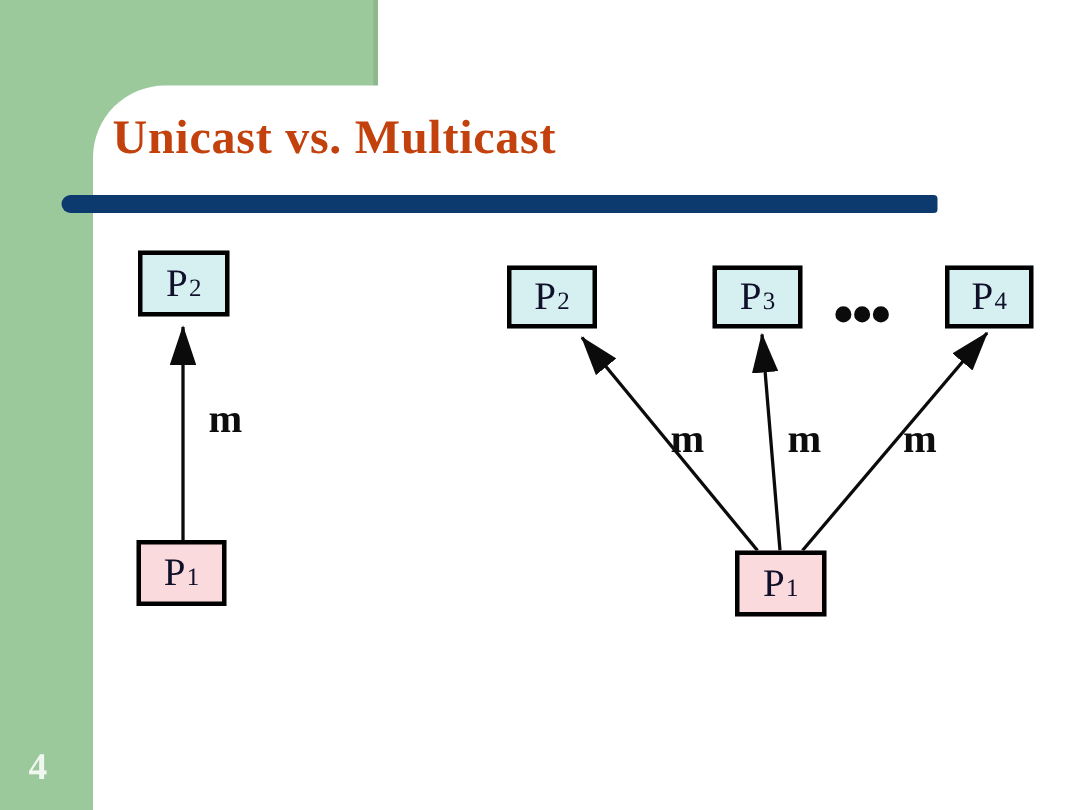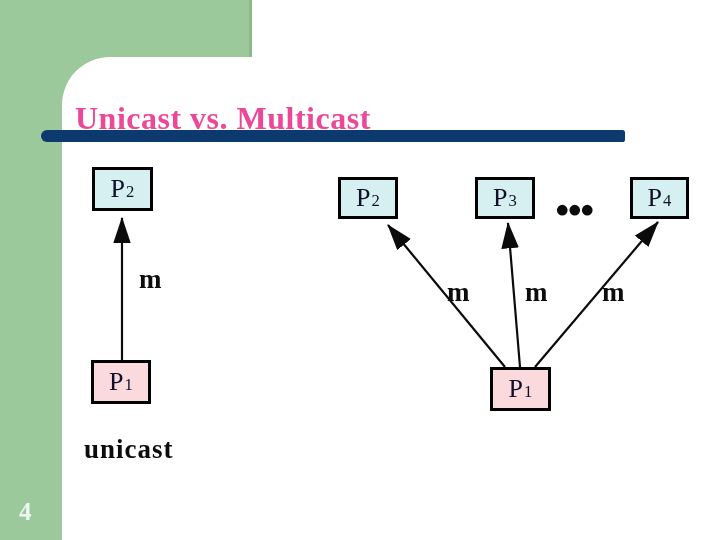--- a/index.html
+++ b/index.html
@@ -17,21 +17,21 @@
     position:absolute; left:0; top:0; width:62px; height:540px;
     background:#9cc99c;
   }
   .content-panel {
     position:absolute; left:62px; top:57px; right:0; bottom:0;
     background:#ffffff; border-top-left-radius:48px;
   }
   .page-title {
     position:absolute; left:75px; top:74px;
     font-size:32px; font-weight:bold; letter-spacing:0.5px;
-    color:#ec4899; line-height:1.1; white-space:nowrap;margin-top:27px;
+    color:#c2410c; line-height:1.1; white-space:nowrap;
   }
   .title-rule {
     position:absolute; left:41px; top:130px; width:584px; height:12px;
     background:#0c3a6e; border-radius:7px 3px 3px 7px;
   }
   .page-number {
     position:absolute; left:19px; top:499px;
     font-size:25px; font-weight:bold; color:#f0f6f0; line-height:1;
   }
   
@@ -99,21 +99,20 @@
 
   <div class="node cyan u-p2">
     <span>P</span>
       <sub>2</sub>
   </div>
   <div class="node pink u-p1">
     <span>P</span>
       <sub>1</sub>
   </div>
   <div class="msg u-m">m</div>
-  <div class="caption cap-unicast">unicast</div>
 
   <div class="node cyan m-p2">
     <span>P</span>
       <sub>2</sub>
   </div>
   <div class="node cyan m-p3">
     <span>P</span>
       <sub>3</sub>
   </div>
   <div class="ellipsis">...</div>

